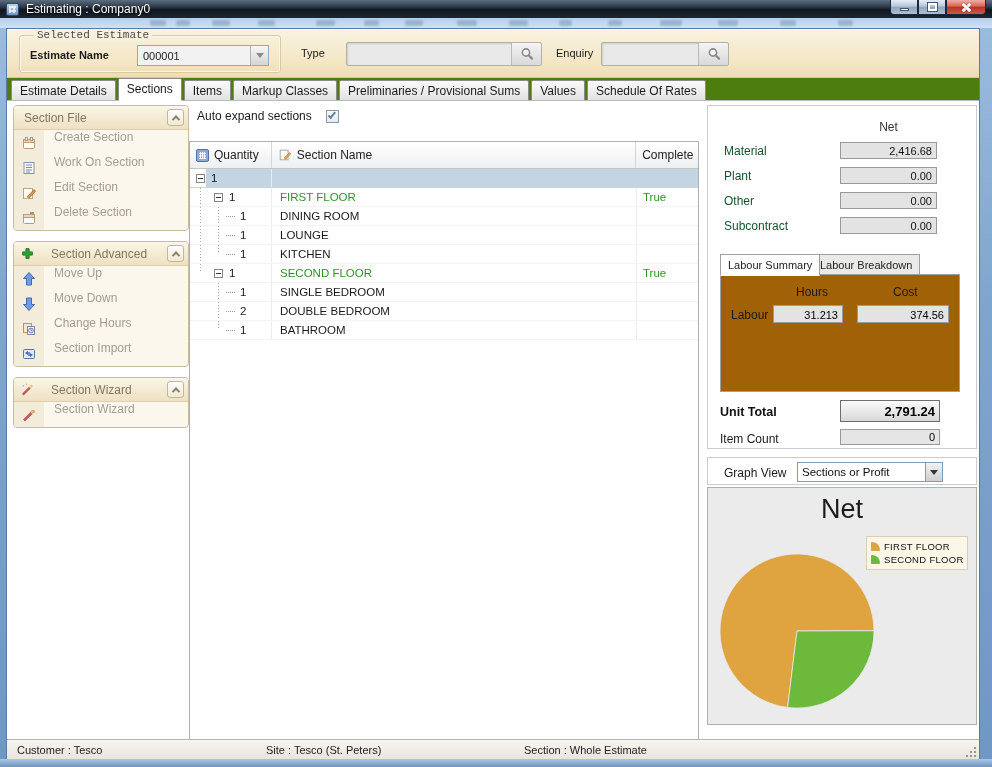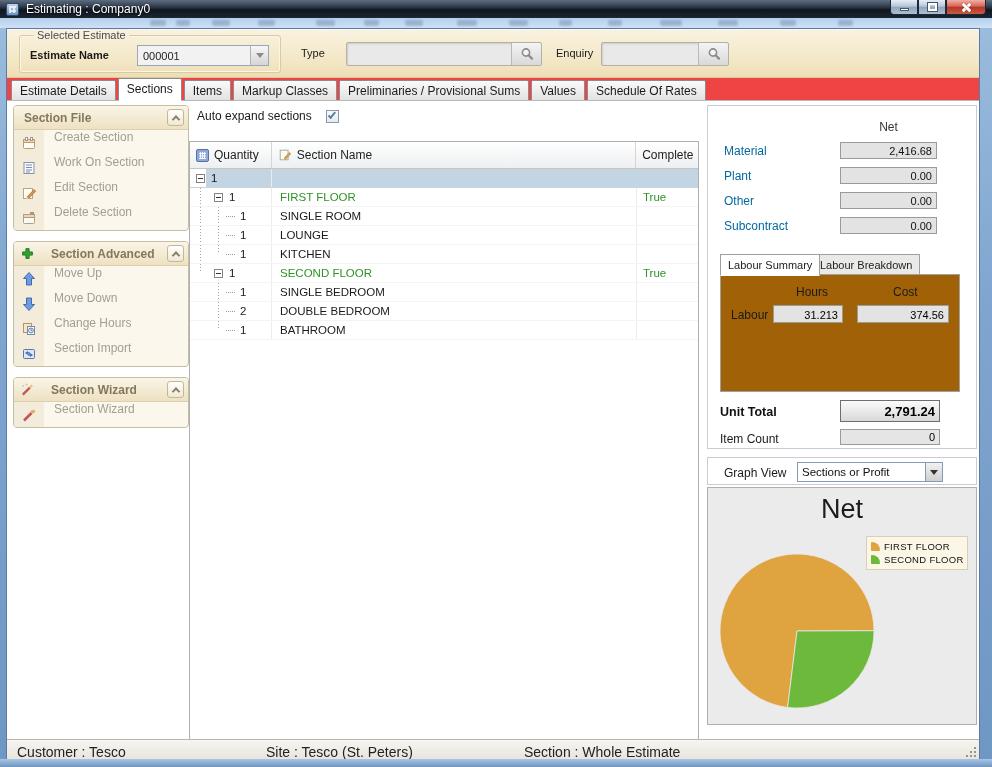--- a/index.html
+++ b/index.html
@@ -30,45 +30,45 @@
   .menustrip { position:absolute; left:0; top:18px; width:100%; height:10px;
     background:linear-gradient(180deg,#b4cfec,#cfe1f5); }
   .smudge { position:absolute; top:2px; height:6px; background:#4f6f95; opacity:.35; border-radius:2px; filter:blur(1px); }
 
   
   .app-body { position:absolute; left:6px; top:28px; width:974px; height:731px; background:#fff; border:1px solid #5a7ba6; }
 
   
   .toolbar { position:relative; width:100%; height:49px; background:linear-gradient(180deg,#f9f2e0 0%,#f3e6c4 70%,#eeddb4 100%); border-top:1px solid #fdfaf0; border-bottom:1px solid #d8c89e; }
   .groupbox { position:absolute; left:12px; top:5px; width:262px; height:38px; border:1px solid #d9cba0; border-radius:3px; box-shadow:inset 0 0 0 1px #fbf6e8; }
-  .groupbox-label { position:absolute; left:14px; top:-7px; padding:0 3px; font-size:11px; color:#4a4a4a; background:linear-gradient(180deg,#f9f2e0,#f7efda); }
+  .groupbox-label { position:absolute; left:14px; top:-7px; padding:0 3px; font-size:11px; color:#4a4a4a; background:linear-gradient(180deg,#f9f2e0,#f7efda);font-family:Liberation Mono, monospace; }
   .estname-label { position:absolute; left:10px; top:13px; font-size:11px; font-weight:bold; color:#1a1a1a; }
   .combo { position:absolute; left:117px; top:9px; width:132px; height:21px; background:#f2f2f2; border:1px solid #98a8b8; display:flex; align-items:center; }
   .combo .val { flex:1; font-size:11px; color:#222; padding-left:5px; }
   .combo-btn { width:18px; height:100%; border-left:1px solid #aab4be; background:linear-gradient(180deg,#f7f7f7,#d5d5d5); display:flex; align-items:center; justify-content:center; }
   .tri-down { width:0; height:0; border-left:4px solid transparent; border-right:4px solid transparent; border-top:5px solid #8a8a8a; }
   .tb-label { position:absolute; top:17px; font-size:11px; color:#1a1a1a; }
   .search-field { position:absolute; top:12px; height:24px; background:#e9e9e9; border:1px solid #b3b0a6; border-radius:2px; display:flex; align-items:center; box-shadow:inset 1px 1px 2px #cfccc2; }
   .search-field input { flex:1; height:100%; border:none; background:transparent; font-size:11px; padding-left:5px; outline:none; min-width:0; }
   .mag-btn { width:30px; height:100%; display:flex; align-items:center; justify-content:center; background:linear-gradient(180deg,#f4f4f4,#d9d9d9); border-left:1px solid #bcb9b0; border-radius:0 2px 2px 0; }
 
   
-  .tabstrip { position:relative; width:100%; height:23px; background:#ef4444; padding-left:4px; border-bottom:1px solid #b9b9b9; display:flex; align-items:flex-end;text-align:center; }
+  .tabstrip { position:relative; width:100%; height:23px; background:#4d7c0f; padding-left:4px; border-bottom:1px solid #b9b9b9; display:flex; align-items:flex-end;text-align:center; }
   .tab { position:relative; font-size:12px; color:#1a1a1a; padding:3px 8px 3px 8px; margin-right:2px; border:1px solid #8b8b8b; border-bottom:none;
     background:linear-gradient(180deg,#fafafa,#e2e2e2); border-radius:2px 2px 0 0; height:20px; white-space:nowrap; }
   .tab.active { background:#fff; height:23px; margin-bottom:-1px; border-bottom:1px solid #fff; z-index:2; }
 
   
   .content { position:relative; width:100%; height:638px; background:#fff; }
 
   
   .sidebar { position:absolute; left:6px; top:4px; width:176px; }
   .sgroup { border:1px solid #c6bda2; border-radius:4px; background:#fbf7ec; margin-bottom:10px; overflow:hidden; }
   .sgroup-header { height:24px; background:linear-gradient(180deg,#faf5e8 0%,#eee1c2 100%); border-bottom:1px solid #ddd0ae; display:flex; align-items:center; position:relative; }
-  .sgroup-title { font-size:12px; font-weight:bold; color:#84785a; margin-left:10px; }
+  .sgroup-title { font-size:12px; font-weight:normal; color:#84785a; margin-left:10px; }
   .sgroup-header.with-icon .sgroup-title { margin-left:16px; }
   .hdr-ic { margin-left:6px; display:flex; }
   .collapse-btn { position:absolute; right:4px; top:3px; width:17px; height:17px; border:1px solid #c2b894; border-radius:3px; background:linear-gradient(180deg,#fff,#efe8d4); display:flex; align-items:center; justify-content:center; }
   .chev { width:6px; height:6px; border-left:2px solid #8a7f63; border-top:2px solid #8a7f63; transform:rotate(45deg) translate(1px,1px); }
   .sitem { height:25px; display:flex; align-items:flex-start; position:relative; }
   .sitem .icol { width:30px; align-self:stretch; background:#f3ecdb; display:flex; align-items:center; justify-content:center; flex:0 0 30px; }
   .sitem .slabel { font-size:12px; color:#a39d92; margin-left:10px; }
 
   
   .main { position:absolute; left:182px; top:0; width:512px; height:628px; }
@@ -96,21 +96,21 @@
     background:repeating-linear-gradient(180deg,#a8a8a8 0 1px,transparent 1px 3px); }
   .vl1h::before { bottom:50%; }
   .vl2::after { content:""; position:absolute; left:28px; top:0; bottom:0; width:1px;
     background:repeating-linear-gradient(180deg,#a8a8a8 0 1px,transparent 1px 3px); }
   .vl2h::after { bottom:50%; }
 
   
   .rbox { position:absolute; background:#fff; border:1px solid #c9cdd3; }
   .box-net { left:700px; top:4px; width:270px; height:344px; }
   .net-header { position:absolute; left:132px; top:14px; width:97px; text-align:center; font-size:12px; color:#333; }
-  .fld-label { position:absolute; left:16px; font-size:12px; color:#0369a1; }
+  .fld-label { position:absolute; left:16px; font-size:12px; color:#14532d; }
   .fld { position:absolute; left:132px; width:97px; height:17px; background:#e3e3e3; border:1px solid #9a9a9a; font-size:11px; text-align:right; padding:2px 4px 0 0; color:#111; }
   .ltabs { position:absolute; left:12px; top:148px; width:240px; height:138px; }
   .ltab { position:absolute; top:0; height:21px; font-size:11px; padding:4px 7px 0 7px; border:1px solid #a0a0a0; background:#e9e9e7; color:#222; white-space:nowrap; }
   .ltab.active { background:#fff; z-index:2; height:22px; border-bottom:1px solid #fff;text-align:center; }
   .ltab-body { position:absolute; left:0; top:20px; width:240px; height:118px; border:1px solid #a0a0a0; background:#a16207; }
   .lcolhdr { position:absolute; top:10px; font-size:12px; color:#1a1a1a; }
   .llabel { position:absolute; left:10px; top:33px; font-size:12px; color:#1a1a1a; }
   .lfld { position:absolute; top:30px; height:18px; background:#e3e3e3; border:1px solid #9a9a9a; font-size:11px; text-align:right; padding:3px 4px 0 0; }
   .ut-label { position:absolute; left:12px; top:299px; font-size:12.5px; font-weight:bold; color:#111; }
   .ut-fld { position:absolute; left:132px; top:294px; width:100px; height:22px; background:linear-gradient(180deg,#fbfbfb,#d8d8d8); border:1px solid #6e6e6e; font-size:13px; font-weight:bold; text-align:right; padding:3px 4px 0 0; }
@@ -128,21 +128,21 @@
   
   .box-chart { left:700px; top:386px; width:270px; height:238px; background:#ebebeb; border:1px solid #b0b0b0; }
   .chart-title { position:absolute; left:0; right:0; top:6px; text-align:center; font-size:27px; color:#1c1c1c; }
   .legend { position:absolute; left:158px; top:48px; width:102px; border:1px solid #d8cfb6; background:#fcf6e6; padding:3px 4px; }
   .legend-row { display:flex; align-items:center; height:13px; }
   .swatch { width:9px; height:9px; border-radius:1px 100% 1px 1px; margin-right:4px; flex:0 0 9px; }
   .legend-row span.ltext { font-size:9.5px; color:#111; letter-spacing:.3px; white-space:nowrap; }
   .pie-wrap { position:absolute; left:9px; top:63px; width:160px; height:160px; }
 
   
-  .statusbar { position:relative; width:100%; height:21px; background:linear-gradient(180deg,#f7f5f1,#e8e4dc); border-top:1px solid #b9b5ab; font-size:14px; color:#222; }
+  .statusbar { position:relative; width:100%; height:21px; background:linear-gradient(180deg,#f7f5f1,#e8e4dc); border-top:1px solid #b9b5ab; font-size:11px; color:#222; }
   .sb-item { position:absolute; top:4px; white-space:nowrap; }
   .grip { position:absolute; right:2px; bottom:2px; width:12px; height:12px;
     background:
       radial-gradient(circle at 10px 10px,#9a968c 1.2px,transparent 1.4px),
       radial-gradient(circle at 10px 6px,#9a968c 1.2px,transparent 1.4px),
       radial-gradient(circle at 6px 10px,#9a968c 1.2px,transparent 1.4px),
       radial-gradient(circle at 10px 2px,#9a968c 1.2px,transparent 1.4px),
       radial-gradient(circle at 6px 6px,#9a968c 1.2px,transparent 1.4px),
       radial-gradient(circle at 2px 10px,#9a968c 1.2px,transparent 1.4px); }
 
@@ -418,21 +418,21 @@
                 <span class="qty">1</span>
               </span>
             <span class="cell name">FIRST FLOOR</span>
             <span class="cell comp">True</span>
           </div>
           <div class="trow l2 vl1 vl2">
             <span class="cell tree">
                 <span class="stub"></span>
                 <span class="qty">1</span>
               </span>
-            <span class="cell name">SINGLE ROOM</span>
+            <span class="cell name">DINING ROOM</span>
             <span class="cell comp"></span>
           </div>
           <div class="trow l2 vl1 vl2">
             <span class="cell tree">
                 <span class="stub"></span>
                 <span class="qty">1</span>
               </span>
             <span class="cell name">LOUNGE</span>
             <span class="cell comp"></span>
           </div>

